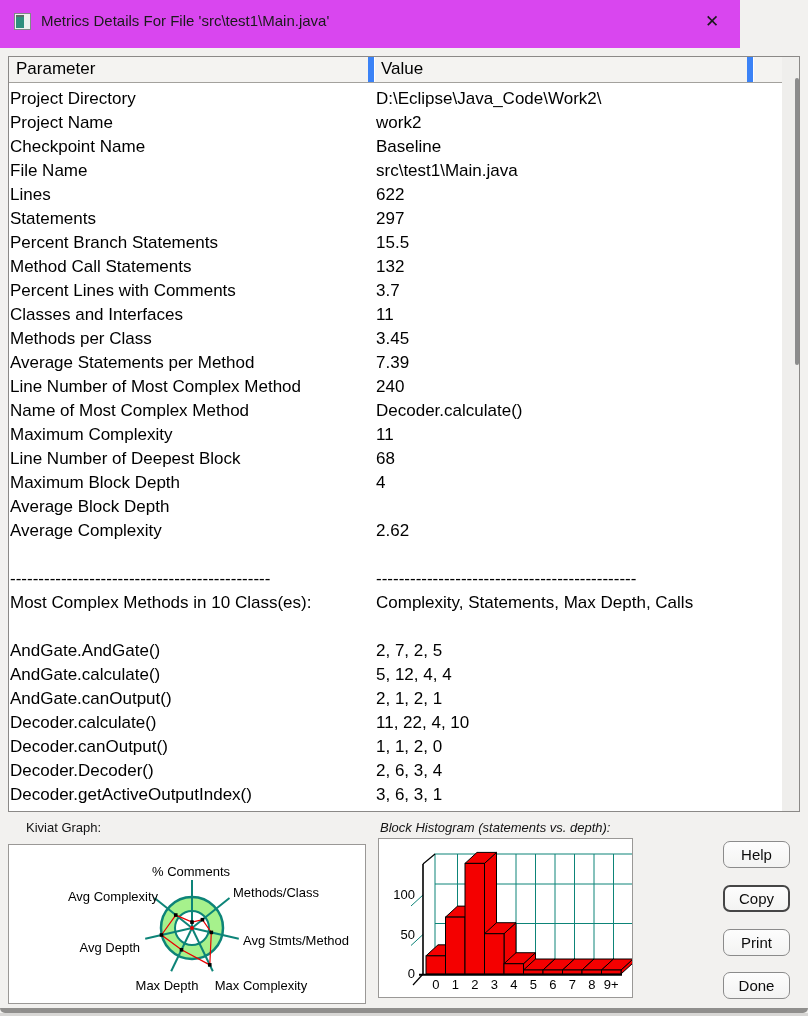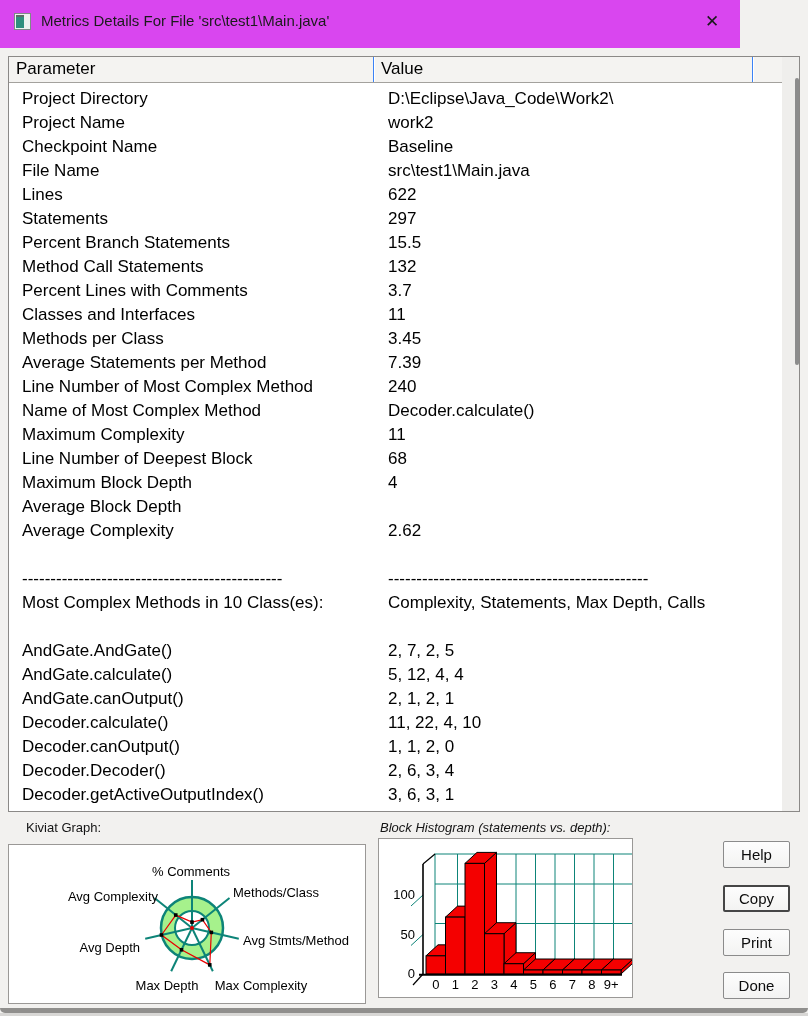--- a/index.html
+++ b/index.html
@@ -11,40 +11,40 @@
   }
   
   .titlebar{position:absolute;left:0;top:0;width:740px;height:48px;background:#d946ef;}
   .app-icon{position:absolute;left:14px;top:13px;width:17px;height:17px;border:1px solid #7f8a87;background:#eef2f0;box-sizing:border-box;}
   .app-icon::before{content:"";position:absolute;left:1px;top:1px;bottom:1px;width:8px;background:#2f8f7e;border-top:2px solid #5a6b67;}
   .title-text{position:absolute;left:41px;top:12px;font-size:15px;color:#1b1b1b;white-space:nowrap;}
   .close-btn{position:absolute;right:8px;top:4px;width:40px;height:34px;display:flex;align-items:center;justify-content:center;font-size:17px;color:#1a1a1a;font-weight:300;cursor:default;}
   
   .list{position:absolute;left:8px;top:56px;width:792px;height:756px;background:#ffffff;border:1px solid #8b8987;box-sizing:border-box;}
   .list-header{position:absolute;left:0;top:0;right:0;height:25px;display:flex;background:#f4f3f1;border-bottom:1px solid #a3a19d;}
-  .hcell{box-sizing:border-box;border-right:1px solid #3b82f6;box-shadow:1px 0 0 #ffffff;font-size:17px;color:#000;padding:2px 0 0 7px;}
+  .hcell{box-sizing:border-box;border-right:6px solid #3b82f6;box-shadow:1px 0 0 #ffffff;font-size:17px;color:#000;padding:2px 0 0 7px;}
   .hcell.param{width:365px;}
   .hcell.value{width:379px;}
   .hcell.filler{flex:1;border-right:none;box-shadow:none;}
   .rows{position:absolute;left:1px;right:19px;top:26px;bottom:0;padding-top:4px;overflow:hidden;}
   .mrow{display:flex;height:24px;line-height:24px;font-size:17px;color:#000;white-space:nowrap;}
-  .mrow .p{width:358px;padding-left:12px;overflow:hidden;}
+  .mrow .p{width:358px;padding-left:0;overflow:hidden;}
   .mrow .v{flex:1;padding-left:8px;overflow:hidden;}
   
   .scroll-track{position:absolute;right:9px;top:57px;width:17px;height:754px;background:#efeeec;}
   .scroll-thumb{position:absolute;left:795px;top:78px;width:4px;height:287px;background:#8c8c8c;border-radius:2px;}
   
   .section-label{position:absolute;font-size:13px;color:#141414;white-space:nowrap;}
   .panel{position:absolute;background:#ffffff;border:1px solid #9a9896;box-sizing:border-box;}
   #kiviat-panel{left:8px;top:844px;width:358px;height:160px;}
   #hist-panel{left:378px;top:838px;width:255px;height:160px;}
   svg text{font-family:"Liberation Sans",sans-serif;}
   
   .btn{position:absolute;left:723px;width:67px;height:27px;background:linear-gradient(#fdfdfd,#f3f3f2);
-       border:1px solid #8b8b8b;border-radius:2px;font-size:15px;color:#0c0c0c;
+       border:1px solid #8b8b8b;border-radius:7px;font-size:15px;color:#0c0c0c;
        display:flex;align-items:center;justify-content:center;box-sizing:border-box;cursor:default;}
   .btn.default{border:2px solid #464646;}
   
   .bottom-edge{position:absolute;left:0;right:0;bottom:3px;height:5px;background:#908f8d;border-radius:0 0 7px 7px;}
   .bottom-lip{position:absolute;left:0;right:0;bottom:0;height:3px;background:#d8d7d5;}
 </style>
 </head>
 <body>
 
 <div class="titlebar">

